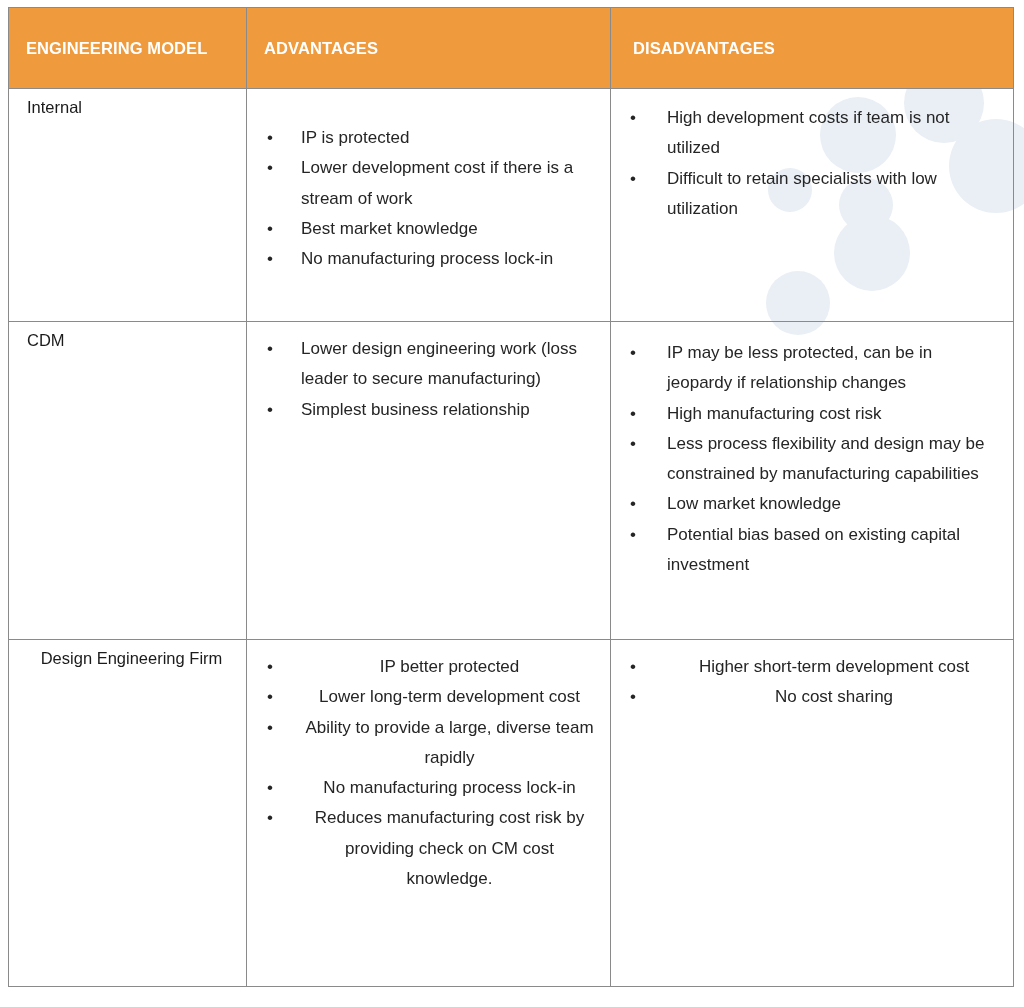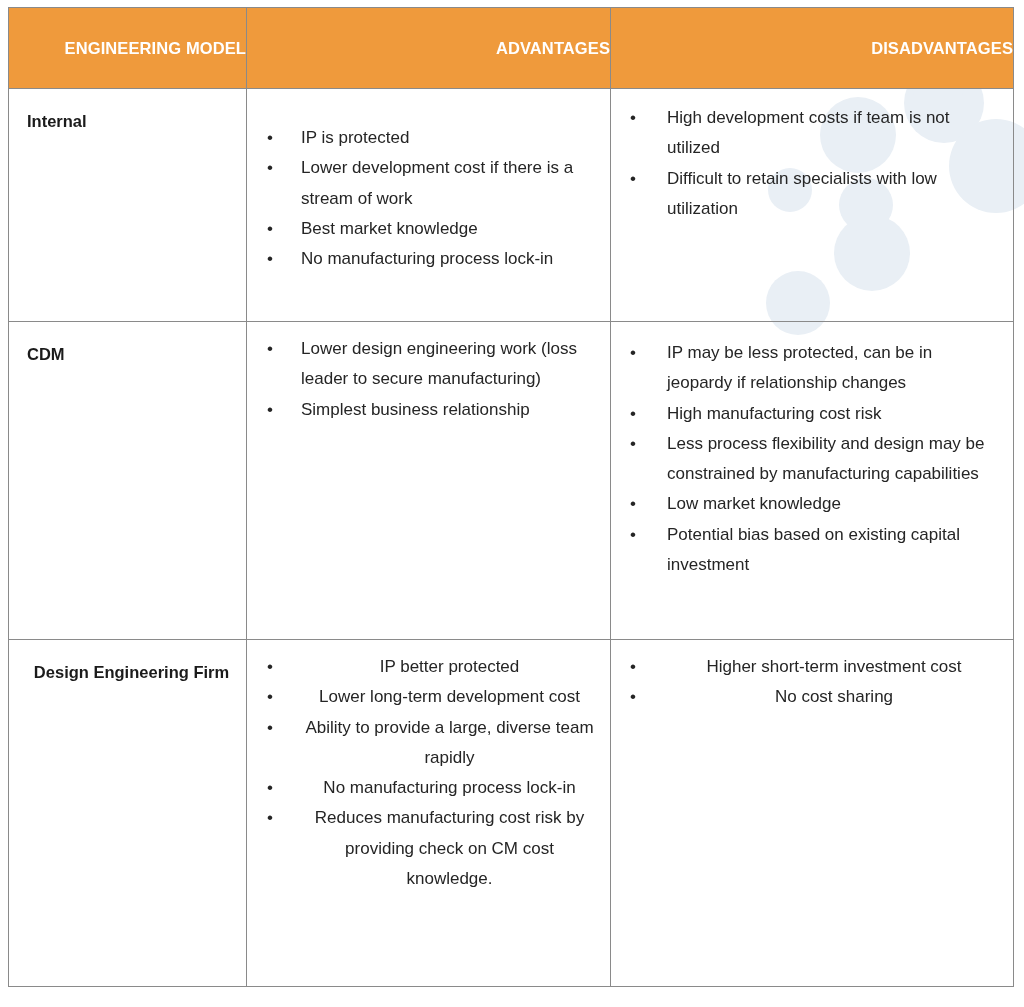--- a/index.html
+++ b/index.html
@@ -47,41 +47,41 @@
   col.c-adv    { width: 364px; }
   col.c-dis    { width: 403px; }
 
   
   thead th {
     background: #ef9a3c;
     color: #ffffff;
     font-size: 16.5px;
     font-weight: bold;
     letter-spacing: .1px;
-    text-align: right;
+    text-align: left;
     vertical-align: middle;
     height: 81px;
     padding: 0 0 0 17px;
     border: 1px solid #8a8a8a;
     box-sizing: border-box;
   }
   thead th.h-dis { padding-left: 22px; }
 
   
   tbody td {
     border: 1px solid #8a8a8a;
     vertical-align: top;
     background: transparent;
     padding: 0;
     box-sizing: border-box;
   }
   tbody td.model-cell {
-    padding: 22px 10px 10px 18px;
+    padding: 8px 10px 10px 18px;
     font-size: 16.5px;
-    font-weight: bold;
+    font-weight: normal;
     color: #1b1b1b;
     line-height: 1.27;
   }
   tbody td.list-cell {
     padding: 14px 12px 16px 0;
   }
   tr.r-internal td { height: 233px; }
   tr.r-cdm      td { height: 318px; }
   tr.r-def      td { height: 347px; text-align: center; }
 
@@ -252,21 +252,21 @@
             <li>
               <span class="bullet-dot">•</span>
               <span class="bullet-text">Reduces manufacturing cost risk by providing check on CM cost knowledge.</span>
             </li>
           </ul>
         </td>
         <td class="list-cell dis">
           <ul class="bullets">
             <li>
               <span class="bullet-dot">•</span>
-              <span class="bullet-text">Higher short-term investment cost</span>
+              <span class="bullet-text">Higher short-term development cost</span>
             </li>
             <li>
               <span class="bullet-dot">•</span>
               <span class="bullet-text">No cost sharing</span>
             </li>
           </ul>
         </td>
       </tr>
 
     </tbody>

